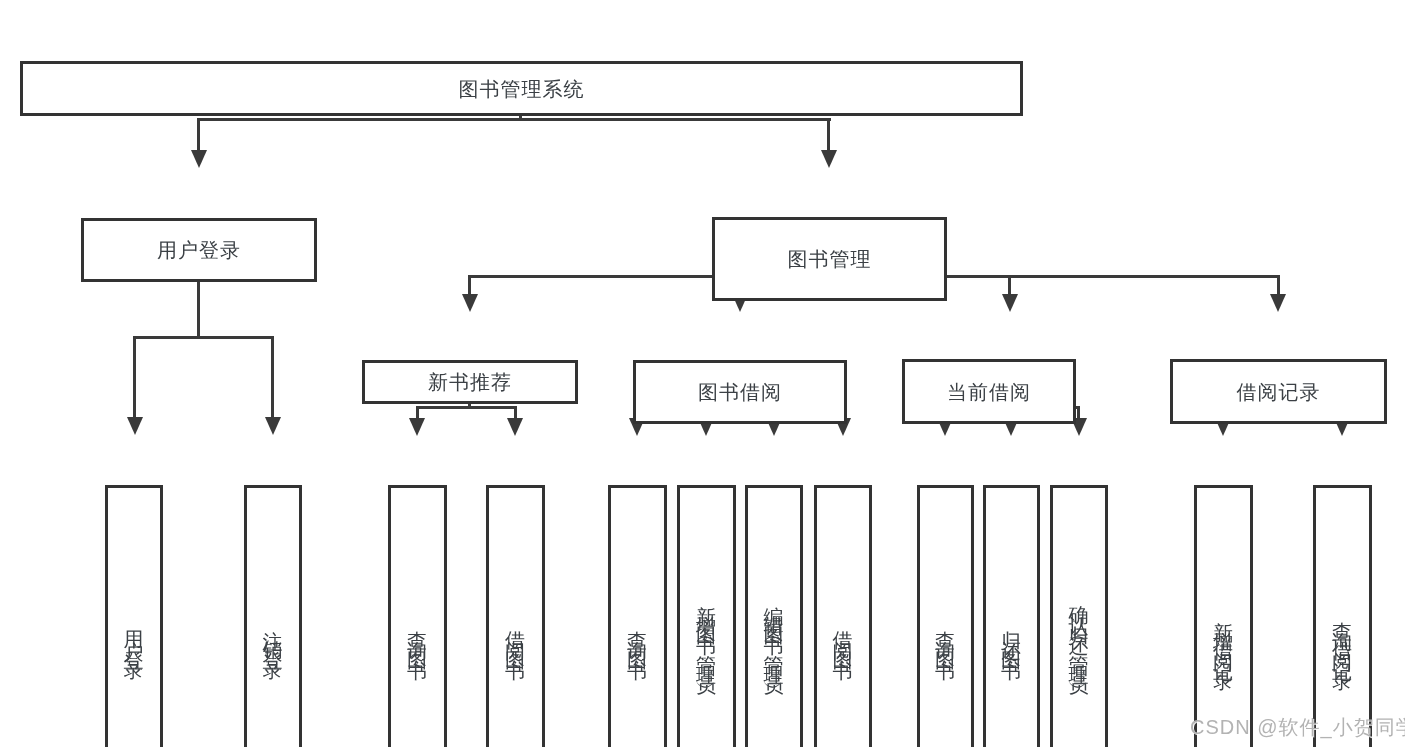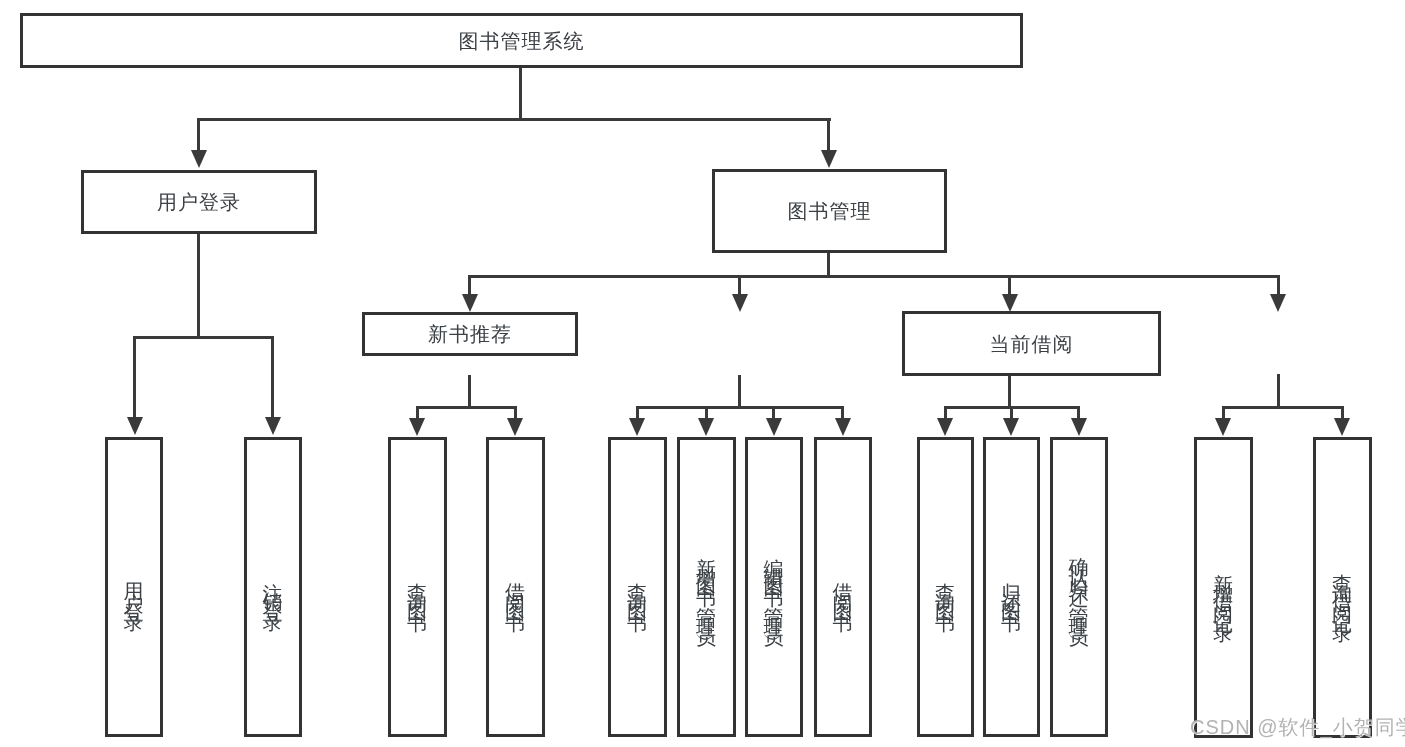--- a/index.html
+++ b/index.html
@@ -4,21 +4,21 @@
 <style>
   html,body{margin:0;padding:0;background:#fff;}
   .stage{
     position:relative;width:1405px;height:747px;background:#ffffff;
     overflow:hidden;font-family:"Liberation Sans",sans-serif;
   }
   .box{
     position:absolute;box-sizing:border-box;background:#ffffff;
     border:3px solid #333333;color:#3b4045;
     display:flex;align-items:center;justify-content:center;
-    font-size:20px;letter-spacing:1px;line-height:1;z-index:2;
+    font-size:20px;letter-spacing:1px;line-height:1;z-index:2;margin-top:48px;
   }
   .vbox{
     writing-mode:vertical-rl;letter-spacing:10px;
   }
   .vline{position:absolute;width:3px;background:#3a3a3a;z-index:1;}
   .hline{position:absolute;height:3px;background:#3a3a3a;z-index:1;}
   .tri{
     position:absolute;width:0;height:0;z-index:1;
     border-left:8px solid transparent;border-right:8px solid transparent;
     border-top:18px solid #3a3a3a;
@@ -93,21 +93,23 @@
   <div class="tri" style="left:1215px;top:418px"></div>
   <div class="vline" style="left:1341px;top:406px;height:14px"></div>
   <div class="tri" style="left:1334px;top:418px"></div>
 
   <div class="box" style="left:20px;top:13px;width:1003px;height:55px">图书管理系统</div>
 
   <div class="box" style="left:81px;top:170px;width:236px;height:64px">用户登录</div>
   <div class="box" style="left:712px;top:169px;width:235px;height:84px">图书管理</div>
 
   <div class="box" style="left:362px;top:312px;width:216px;height:44px">新书推荐</div>
-  <div class="box" style="left:902px;top:311px;width:259px;height:65px">当前借阅</div>
+  <div class="box" style="left:633px;top:312px;width:214px;height:64px">图书借阅</div>
+  <div class="box" style="left:902px;top:311px;width:174px;height:65px">当前借阅</div>
+  <div class="box" style="left:1170px;top:311px;width:217px;height:65px">借阅记录</div>
 
   <div class="box vbox" style="left:105px;top:437px;width:58px;height:300px">用户登录</div>
   <div class="box vbox" style="left:244px;top:437px;width:58px;height:300px">注销登录</div>
 
   <div class="box vbox" style="left:388px;top:437px;width:59px;height:300px">查询图书</div>
   <div class="box vbox" style="left:486px;top:437px;width:59px;height:300px">借阅图书</div>
 
   <div class="box vbox" style="left:608px;top:437px;width:59px;height:300px">查询图书</div>
   <div class="box vbox" style="left:677px;top:437px;width:59px;height:300px">新增图书（管理员）</div>
   <div class="box vbox" style="left:745px;top:437px;width:58px;height:300px">编辑图书（管理员）</div>

